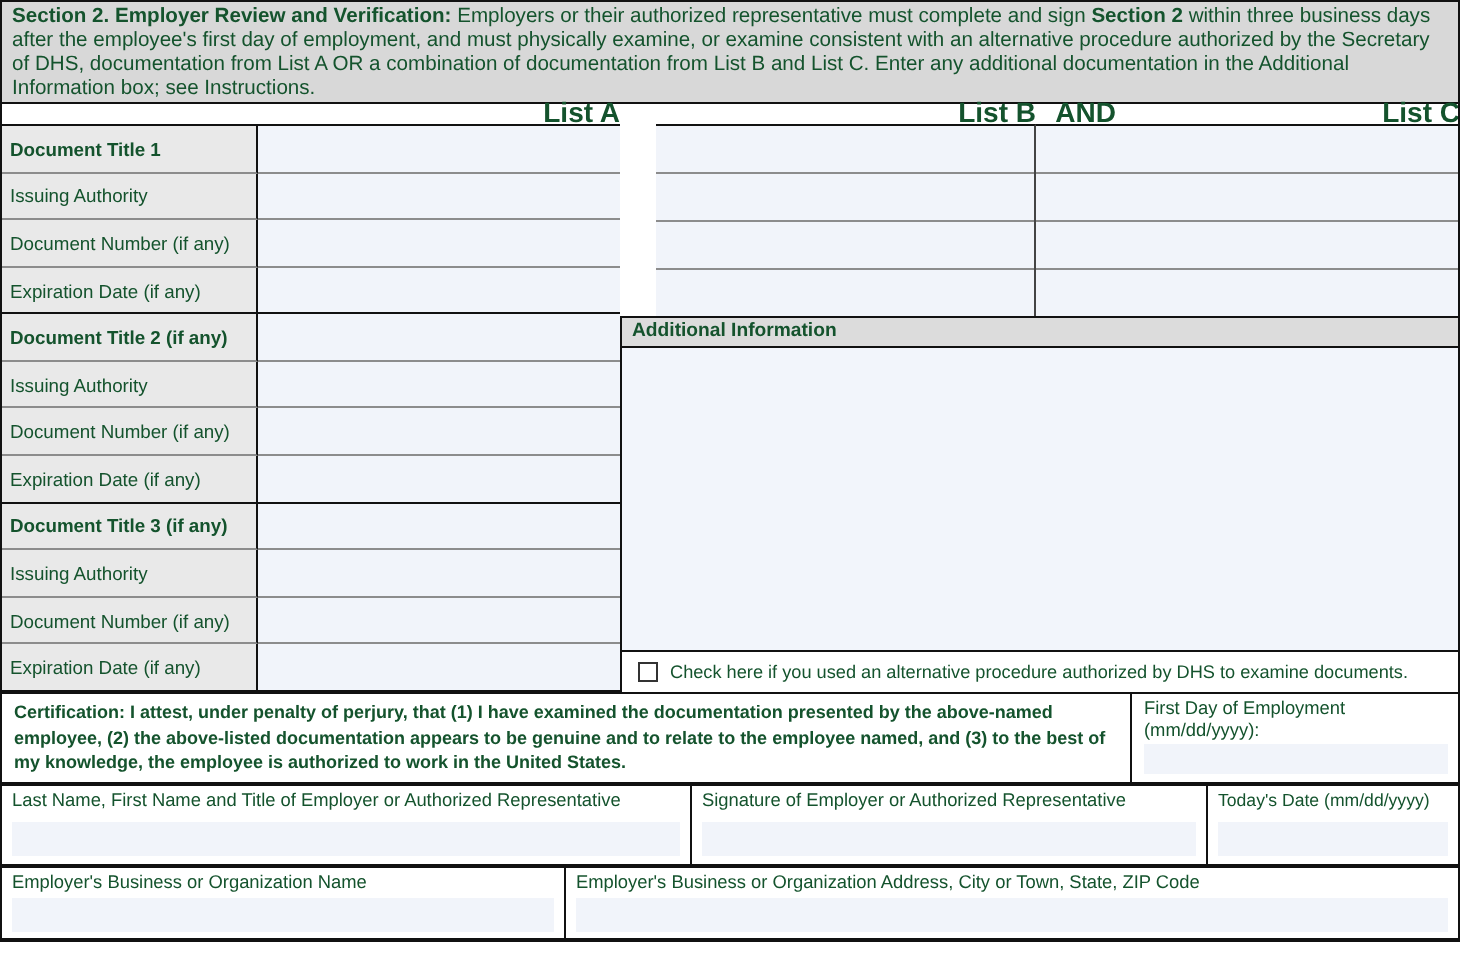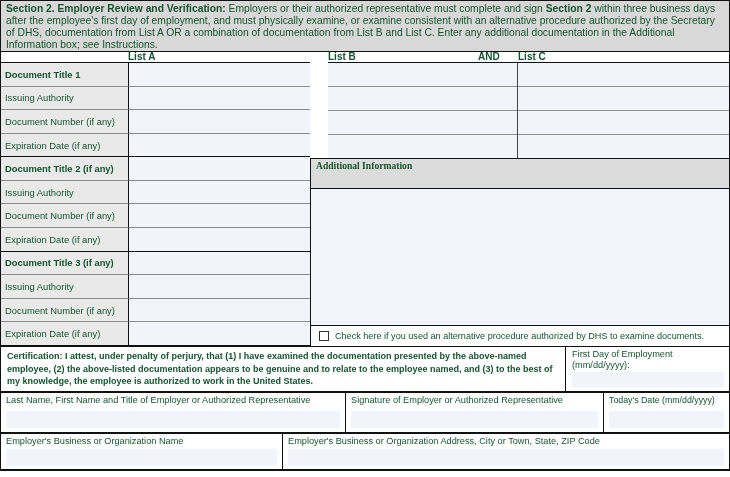--- a/index.html
+++ b/index.html
@@ -13,21 +13,21 @@
     border:1px solid #111; pointer-events:none; z-index:50; }
   .b { font-weight:bold; }
 
   .sec-header {
     position:absolute; left:0; top:0; width:730px; height:52px;
     background:#d8d8d8; border-bottom:1px solid #111;
     padding:3px 7px 2px 6px; font-size:10.3px; line-height:12px;
   }
 
   .colhdr { position:absolute; top:51px; height:11px; font-weight:bold;
-    font-size:10px; line-height:11px; text-align:left; z-index:5; }
+    font-size:14px; line-height:11px; text-align:right; z-index:5; }
   #hdr-lista { left:128px; width:182px; }
   #hdr-listb { left:328px; width:190px; }
   #hdr-and   { left:478px; width:80px; }
   #hdr-listc { left:518px; width:212px; }
 
   .or-col {
     position:absolute; left:310px; top:51px; width:18px; height:107px;
     background:#b5b5b5; border-left:1px solid #111; border-right:1px solid #111;
     text-align:center; font-size:7.5px; font-weight:bold; padding-top:1px; z-index:6;
   }
@@ -47,23 +47,23 @@
   .field-cell { flex:1; background:#f1f4fa; border-bottom:1px solid #8c8c8c; }
 
   .listb-col { position:absolute; left:328px; top:62px; width:190px; height:96px;
     display:flex; flex-direction:column; border-top:1px solid #111;
     border-right:1px solid #444; }
   .listc-col { position:absolute; left:518px; top:62px; width:212px; height:96px;
     display:flex; flex-direction:column; border-top:1px solid #111; }
   .listb-col .field-cell:last-child, .listc-col .field-cell:last-child { border-bottom:none; }
 
   .addinfo-hdr {
-    position:absolute; left:310px; top:158px; width:420px; height:31px;
+    position:absolute; left:310px; top:158px; width:420px; height:16px;
     background:#dcdcdc; border:1px solid #111; font-weight:bold; font-size:9.6px;
-    padding:1px 0 0 5px; z-index:7;font-family:Liberation Serif, serif;
+    padding:1px 0 0 5px; z-index:7;
   }
   .addinfo-box {
     position:absolute; left:310px; top:173px; width:420px; height:152px;
     background:#f2f5fb; border-left:1px solid #111;
   }
   .checkbox-row {
     position:absolute; left:310px; top:325px; width:420px; height:21px;
     background:#fff; border-top:1px solid #111; border-left:1px solid #111;
     display:flex; align-items:center; padding-left:8px; font-size:9.1px;
   }

